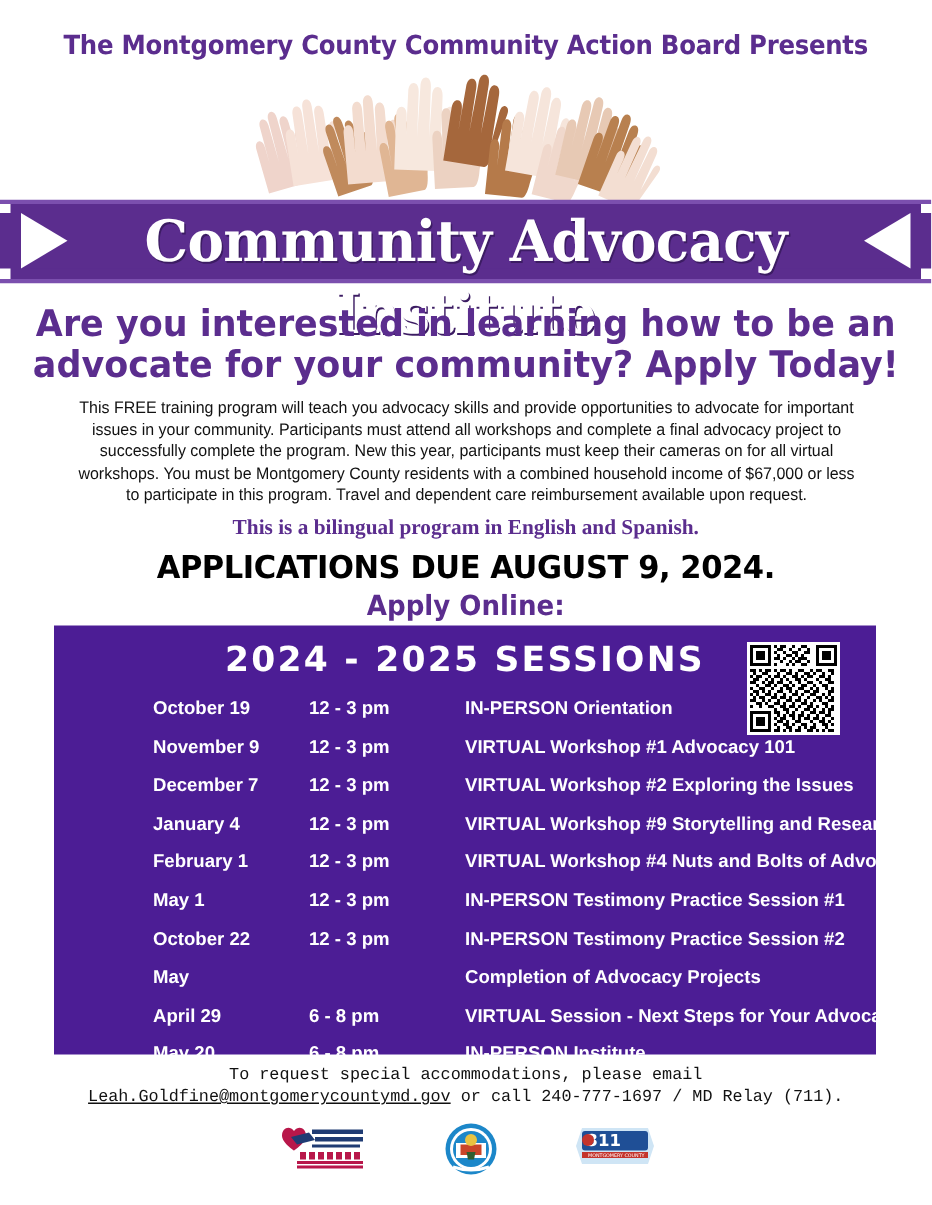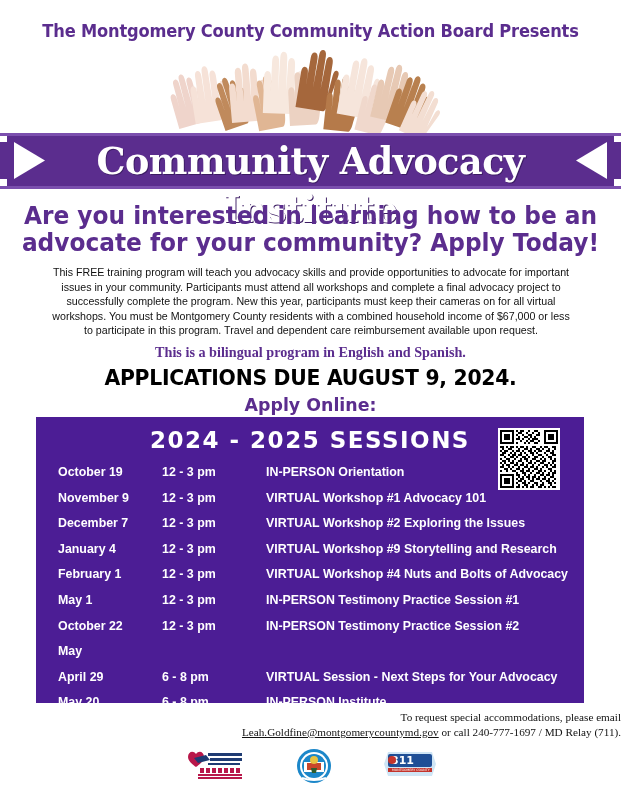--- a/index.html
+++ b/index.html
@@ -159,35 +159,36 @@
     padding-left: 22px;
   }
   .srow {
     display: flex;
     font-family: "Liberation Sans", sans-serif;
     font-weight: bold;
     font-size: 12.4px;
     line-height: 25.6px;
     height: 25.6px;
     white-space: nowrap;
+    margin-left: 44px;
   }
   .s-date { width: 104px; flex: 0 0 104px; }
   .s-time { width: 104px; flex: 0 0 104px; }
   .s-desc { flex: 1 1 auto; }
 
   
   .footer-text {
     position: absolute;
     left: 0; right: 0;
     top: 710px;
-    text-align: right;
+    text-align: center;
     font-size: 11.2px;
     line-height: 15px;
     color: #111111;
-    font-family: Liberation Serif, serif;
+    font-family: Liberation Mono, monospace;
   }
   .footer-email { text-decoration: underline; }
 
   .logos {
     position: absolute;
     left: 0; right: 0;
     top: 748px;
     display: flex;
     justify-content: center;
     align-items: flex-start;
@@ -551,20 +552,21 @@
       <span class="s-desc">IN-PERSON Testimony Practice Session #1</span>
     </div>
     <div class="srow">
       <span class="s-date">October 22</span>
       <span class="s-time">12 - 3 pm</span>
       <span class="s-desc">IN-PERSON Testimony Practice Session #2</span>
     </div>
     <div class="srow">
       <span class="s-date">May</span>
       <span class="s-time"></span>
+      <span class="s-desc">Completion of Advocacy Projects</span>
     </div>
     <div class="srow">
       <span class="s-date">April 29</span>
       <span class="s-time">6 - 8 pm</span>
       <span class="s-desc">VIRTUAL Session - Next Steps for Your Advocacy</span>
     </div>
     <div class="srow">
       <span class="s-date">May 20</span>
       <span class="s-time">6 - 8 pm</span>
       <span class="s-desc">IN-PERSON Institute</span>

